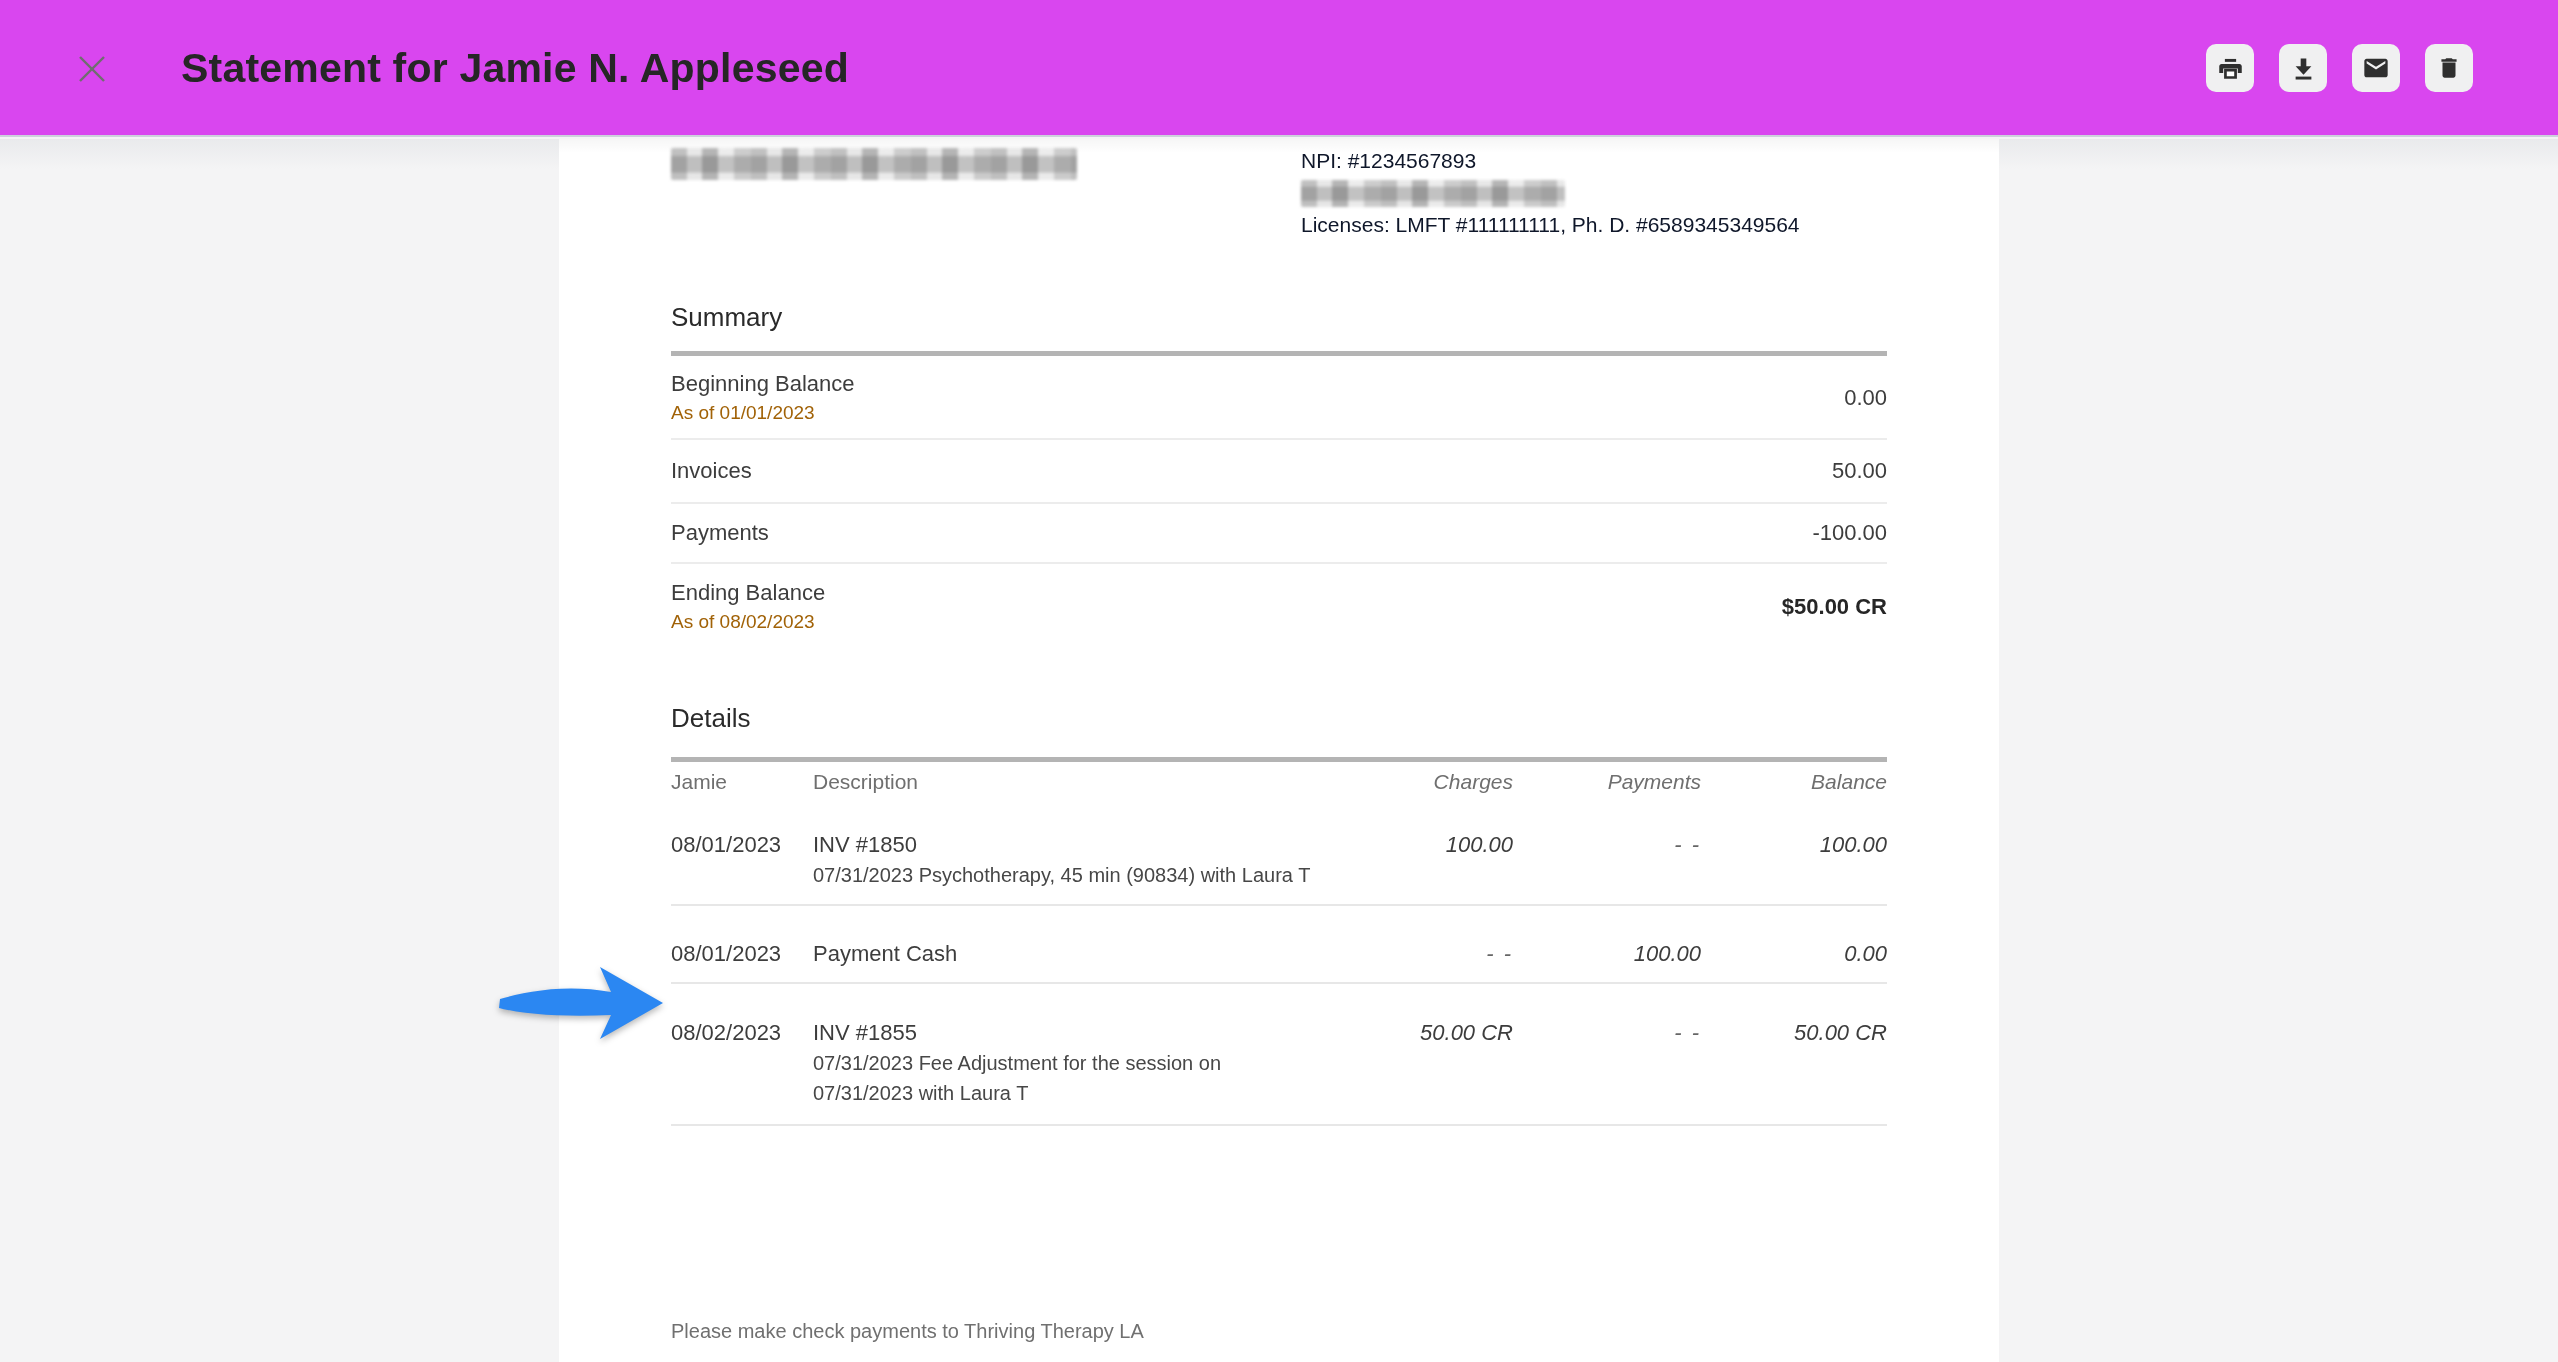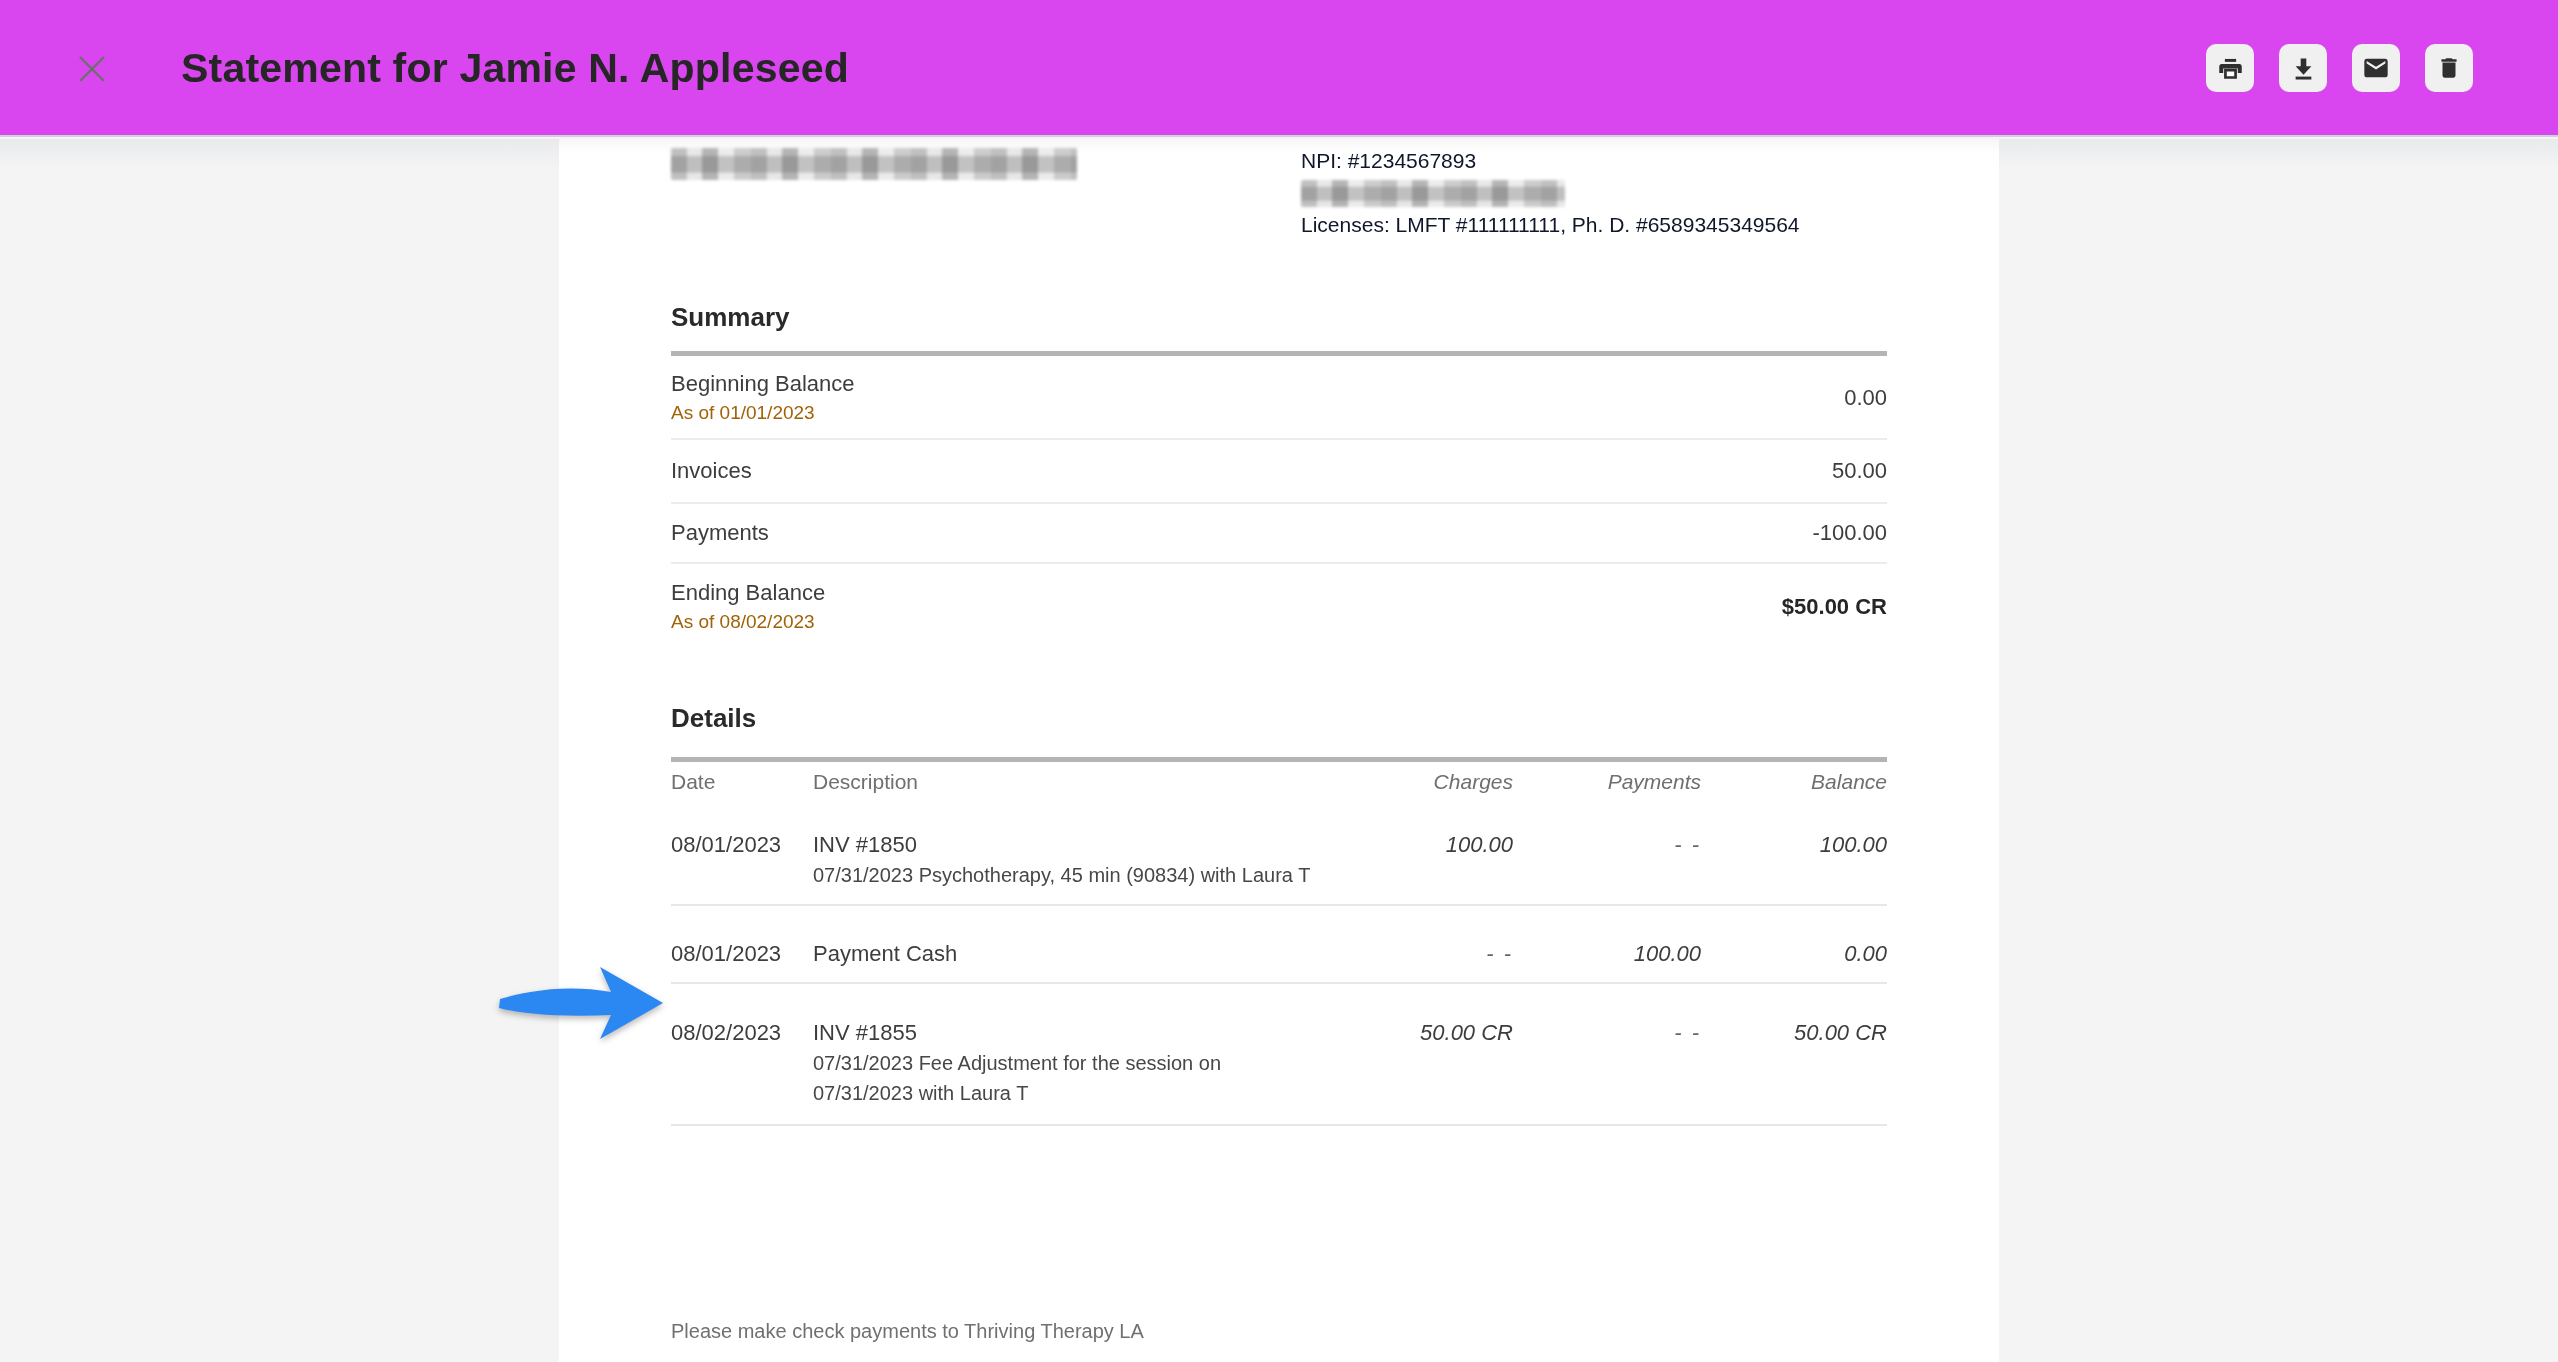--- a/index.html
+++ b/index.html
@@ -64,21 +64,21 @@
       linear-gradient(180deg, #f3f3f3 0 22%, #c2c2c2 28% 74%, #f1f1f1 80% 100%);
     filter:blur(1.6px);
     border-radius:2px;
   }
 
   .doc-head { position:relative; height:163px; }
   .redact-left { position:absolute; left:0; top:9px; width:406px; height:32px; }
   .provider { position:absolute; left:630px; top:6px; font-size:21px; line-height:32px; color:#0f172a; }
   .redact-right { width:264px; height:27px; margin:3px 0 2px 0; }
 
-  .section-heading { font-size:26px; font-weight:bold; color:#2a2a2a; line-height:30px; }
+  .section-heading { font-size:26px; font-weight:normal; color:#2a2a2a; line-height:30px; }
   .rule-thick { height:5px; background:#b4b4b4; margin-top:19px; }
   .rule-thick.details-rule { margin-top:24px; }
 
   
   .summary-row {
     display:flex; justify-content:space-between; align-items:center;
     border-bottom:2px solid #ececec;
     font-size:22px;
   }
   .summary-row.r-pad-tall { padding:13px 0 12px 0; }
@@ -197,21 +197,21 @@
         <div class="summary-sub">As of 08/02/2023</div>
       </div>
       <div class="summary-value bold">$50.00 CR</div>
     </div>
 
     <div class="details-section">
       <div class="section-heading">Details</div>
       <div class="rule-thick details-rule"></div>
 
       <div class="tbl-grid tbl-header">
-        <div>Date</div>
+        <div>Jamie</div>
         <div>Description</div>
         <div class="cell-r">Charges</div>
         <div class="cell-r">Payments</div>
         <div class="cell-r">Balance</div>
       </div>
 
       <div class="tbl-grid tbl-row row-1">
         <div>08/01/2023</div>
         <div>
           <div>INV #1850</div>

